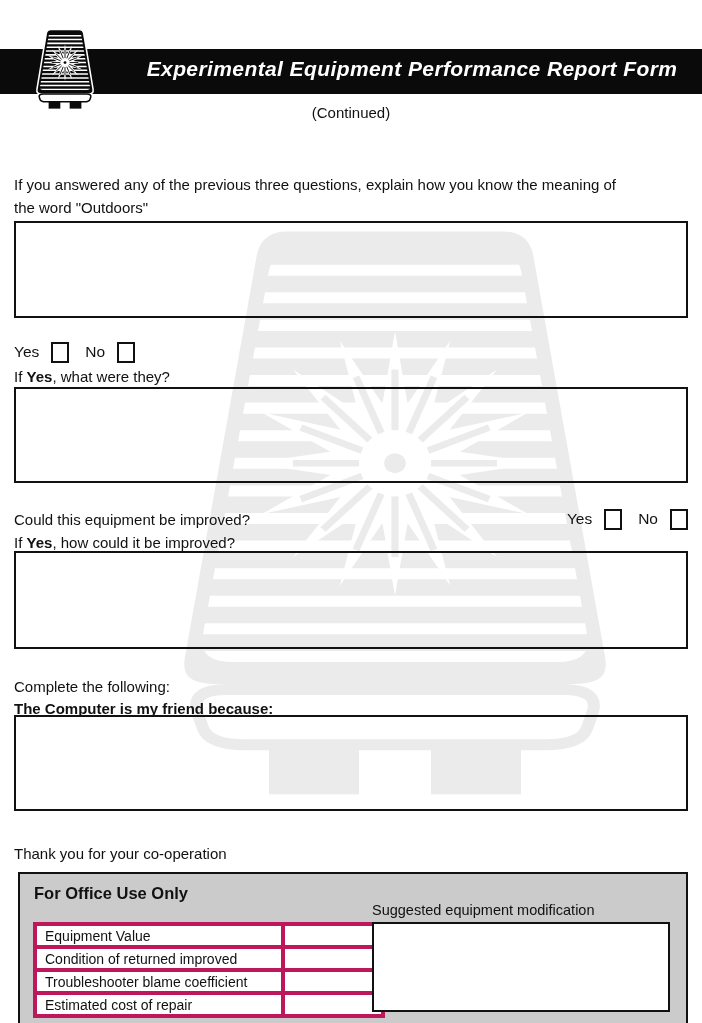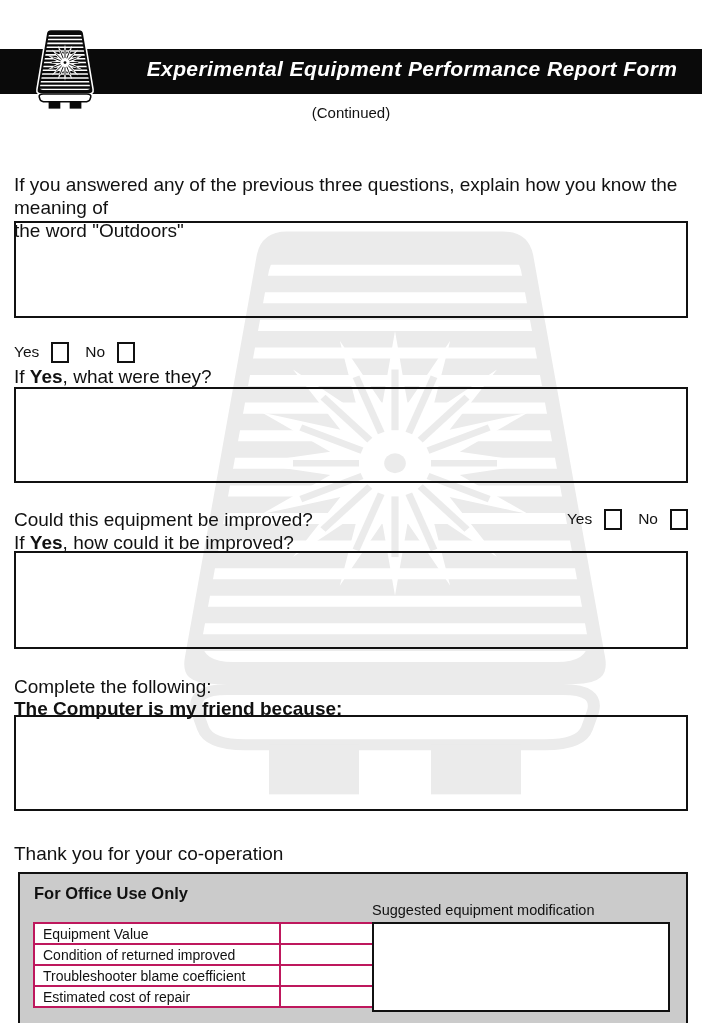--- a/index.html
+++ b/index.html
@@ -12,35 +12,35 @@
   .form-title{
     position:absolute;left:128px;right:6px;top:8px;text-align:center;
     color:#fff;font-size:21px;font-weight:bold;font-style:italic;letter-spacing:.4px;white-space:nowrap;
   }
   .logo-svg{position:absolute;left:26px;top:1px;width:78px;height:86px;z-index:3;color:#0a0a0a;}
   .subtitle{position:absolute;left:0;top:77px;width:100%;text-align:center;font-size:15px;z-index:2;}
   
   .watermark-svg{position:absolute;left:95px;top:188px;width:600px;height:618px;color:#ebebeb;z-index:0;}
   
   .abs{position:absolute;left:14px;right:14px;z-index:1;}
-  .qtext{font-size:19px;line-height:23px;}
+  .qtext{font-size:15px;line-height:23px;}
   .answer-box{position:absolute;left:14px;width:670px;border:2px solid #111;background:transparent;z-index:1;}
   .q-row{display:flex;justify-content:space-between;align-items:center;height:22px;}
   .yn-group{display:flex;align-items:center;gap:8px;font-size:15.5px;}
   .checkbox{width:14px;height:17px;border:2px solid #111;background:#fff;margin-left:4px;}
   .no-label{margin-left:8px;}
   b{font-weight:bold;}
   
   .office-panel{
     position:absolute;left:18px;top:845px;width:666px;height:159px;
     background:#cbcbcb;border:2px solid #111;z-index:1;
   }
   .office-title{position:absolute;left:14px;top:10px;font-size:16.5px;font-weight:bold;}
   .office-table{position:absolute;left:13px;top:48px;border-collapse:collapse;}
-  .office-table td{border:2px solid #be185d;background:#fff;height:19px;font-size:14px;padding:0 20px 0 8px;}
+  .office-table td{border:4px solid #be185d;background:#fff;height:19px;font-size:14px;padding:0 20px 0 8px;}
   .office-table td.lbl{width:216px;}
   .office-table td.val{width:68px;}
   .suggest-label{position:absolute;left:352px;top:28px;font-size:14.5px;}
   .suggest-box{position:absolute;left:352px;top:48px;width:294px;height:86px;background:#fff;border:2px solid #111;}
 </style>
 </head>
 <body>
 
 <svg style="position:absolute;width:0;height:0" aria-hidden="true">
   <defs>

